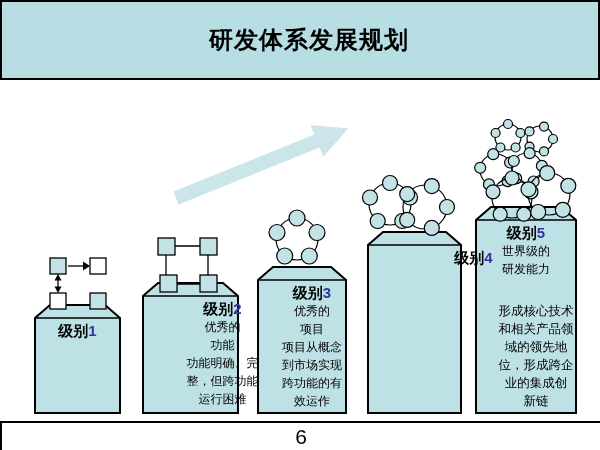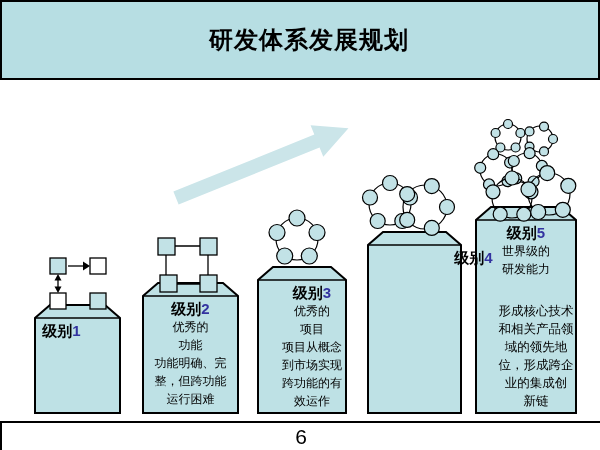--- a/index.html
+++ b/index.html
@@ -22,22 +22,22 @@
   .node-sq{fill:#c2e2e6;stroke:#000;stroke-width:1.3;}
   .white-sq{fill:#ffffff;stroke:#000;stroke-width:1.3;}
   .arrow-head{fill:#000;}
   .growth-arrow{fill:#cbe5e9;}
   
   .ptext{position:absolute;z-index:2;text-align:center;}
   .plabel{font-size:15px;font-weight:bold;line-height:18px;}
   .level-num{color:#3333a0;}
   .plines{font-size:12px;line-height:18px;white-space:pre-line;}
   .plines2{font-size:12.5px;line-height:18px;white-space:pre-line;}
-  .p1{left:19px;top:322px;width:85px;}
-  .p2{left:143px;top:300px;width:95px;}
+  .p1{left:35px;top:322px;width:85px;}
+  .p2{left:143px;top:300px;width:95px;padding-left:32px;}
   .p3{left:258px;top:284px;width:108px;}
   .p4{left:368px;top:249px;width:115px;padding-left:48px;}
   .p5{left:476px;top:224px;width:100px;}
   .p4 .plines2{margin-top:13px;font-weight:bold;}
   .p5 .plines2{margin-top:24px;margin-left:20px;}
   
   .footer{
     position:absolute;left:0;top:421px;width:600px;height:29px;box-sizing:border-box;
     border-top:2px solid #000;border-left:2px solid #000;background:#fff;z-index:3;
     display:flex;align-items:center;justify-content:center;

